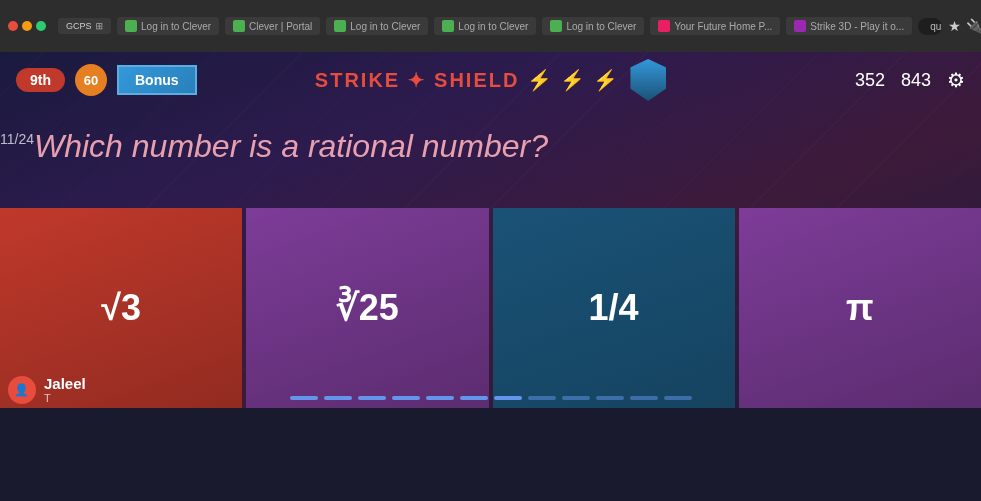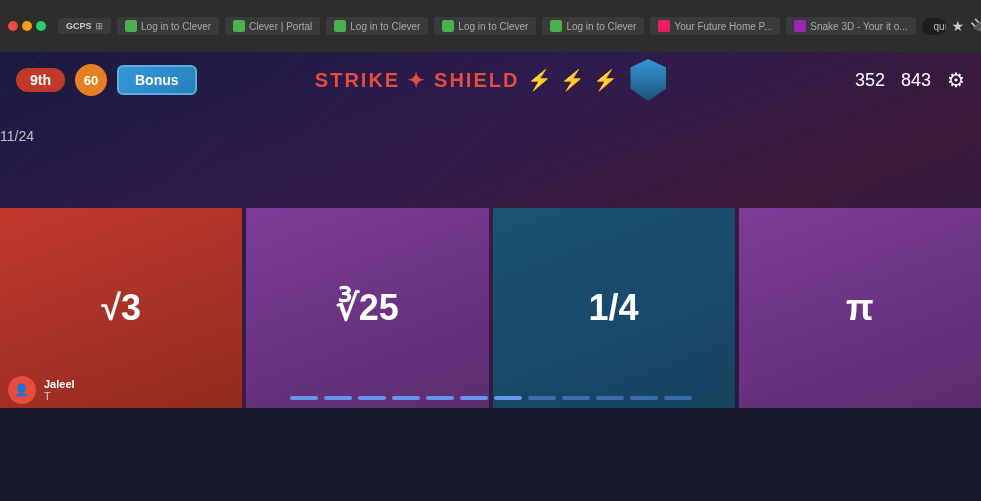--- a/index.html
+++ b/index.html
@@ -111,21 +111,21 @@
       justify-content: center;
       font-size: 13px;
       font-weight: bold;
       color: white;
     }
 
     .bonus-btn {
       background: linear-gradient(135deg, #3498db, #2980b9);
       color: white;
       border: 2px solid #5dade2;
-      border-radius: 6px;
+      border-radius: 0;
       padding: 5px 16px;
       font-size: 14px;
       font-weight: bold;
       cursor: pointer;
     }
 
     .logo-area {
       position: absolute;
       left: 50%;
       transform: translateX(-50%);
@@ -270,35 +270,35 @@
       border-radius: 50%;
       display: flex;
       align-items: center;
       justify-content: center;
       font-size: 12px;
       color: white;
     }
 
     .user-name {
       color: white;
-      font-size: 11px;
+      font-size: 15px;
       font-weight: bold;
     }
   </style>
 </head>
 <body>
 
 <div class="browser-bar">
   <div style="display:flex;gap:4px;margin-right:6px;">
     <span style="width:10px;height:10px;background:#e74c3c;border-radius:50%;display:inline-block;"></span>
     <span style="width:10px;height:10px;background:#f39c12;border-radius:50%;display:inline-block;"></span>
     <span style="width:10px;height:10px;background:#2ecc71;border-radius:50%;display:inline-block;"></span>
   </div>
   <div class="browser-tab">
-    <span style="font-size:9px;color:#ccc;font-weight:bold;">GCPS</span>
+    <span style="font-size:9px;color:#ccc;">GCPS</span>
     <span style="font-size:9px;">⊞</span>
   </div>
   <div class="browser-tab">
     <span class="favicon" style="background:#4CAF50;"></span>
     <span>Log in to Clever</span>
   </div>
   <div class="browser-tab">
     <span class="favicon" style="background:#4CAF50;"></span>
     <span>Clever | Portal</span>
   </div>
@@ -313,21 +313,21 @@
   <div class="browser-tab">
     <span class="favicon" style="background:#4CAF50;"></span>
     <span>Log in to Clever</span>
   </div>
   <div class="browser-tab">
     <span class="favicon" style="background:#e91e63;"></span>
     <span>Your Future Home P...</span>
   </div>
   <div class="browser-tab">
     <span class="favicon" style="background:#9c27b0;"></span>
-    <span>Snake 3D - Your it o...</span>
+    <span>Strike 3D - Play it o...</span>
   </div>
   <div class="url-bar">
     <span>quizizz.com/join/game/U2FsdGVkX19vYha%252BR4CJh9NAqmyLiZlhZB%252FkffsFxrd%252F8U%252FwfQj2hZlRSlrQ0PpH...</span>
   </div>
   <span style="font-size:14px;color:#ccc;">★</span>
   <span style="font-size:14px;color:#ccc;">🔌</span>
 
 </div>
 
 <div class="game-container">
@@ -351,20 +351,21 @@
 
     <div class="right-scores">
       <span>352</span>
       <span>843</span>
       <span class="gear-icon">⚙</span>
     </div>
   </div>
 
   <div class="question-area">
     <div class="question-number">11/24</div>
+    <div class="question-text">Which number is a rational number?</div>
   </div>
 
   <div class="answers-grid">
     <div class="answer-card">
       <span>√3</span>
     </div>
     <div class="answer-card">
       <span>∛25</span>
     </div>
     <div class="answer-card">

